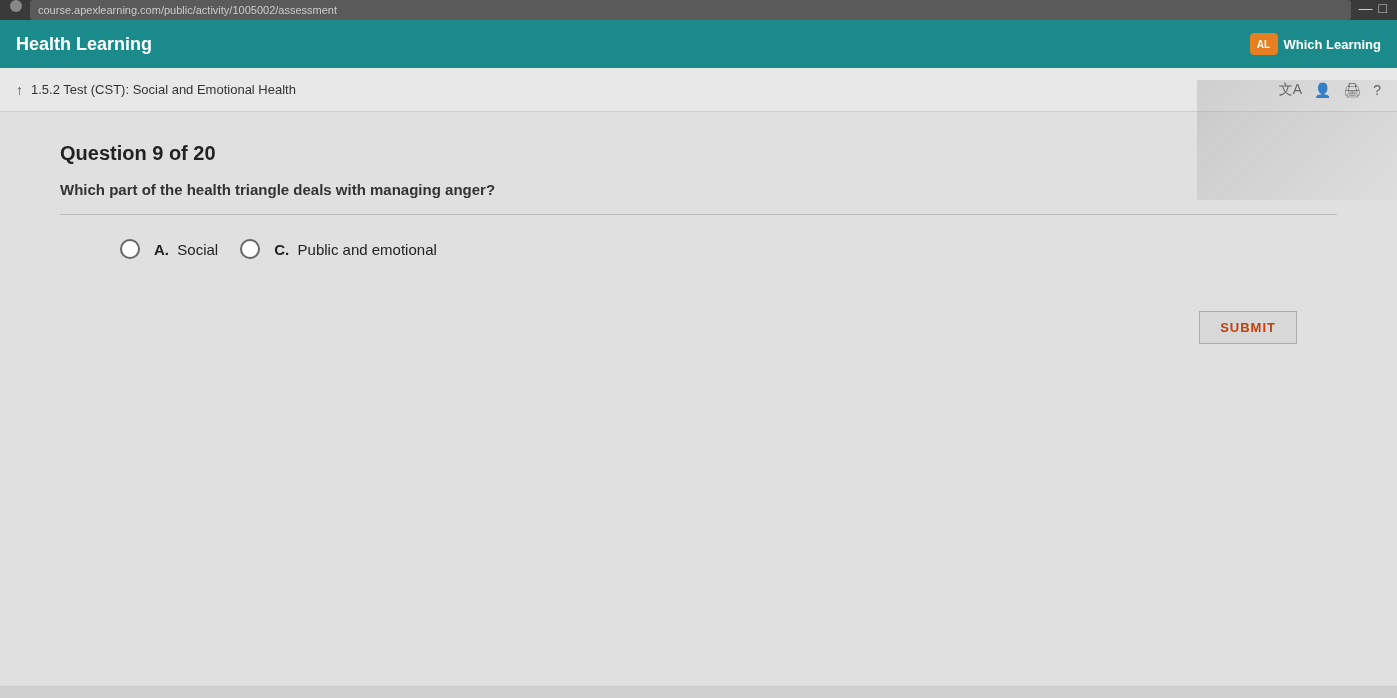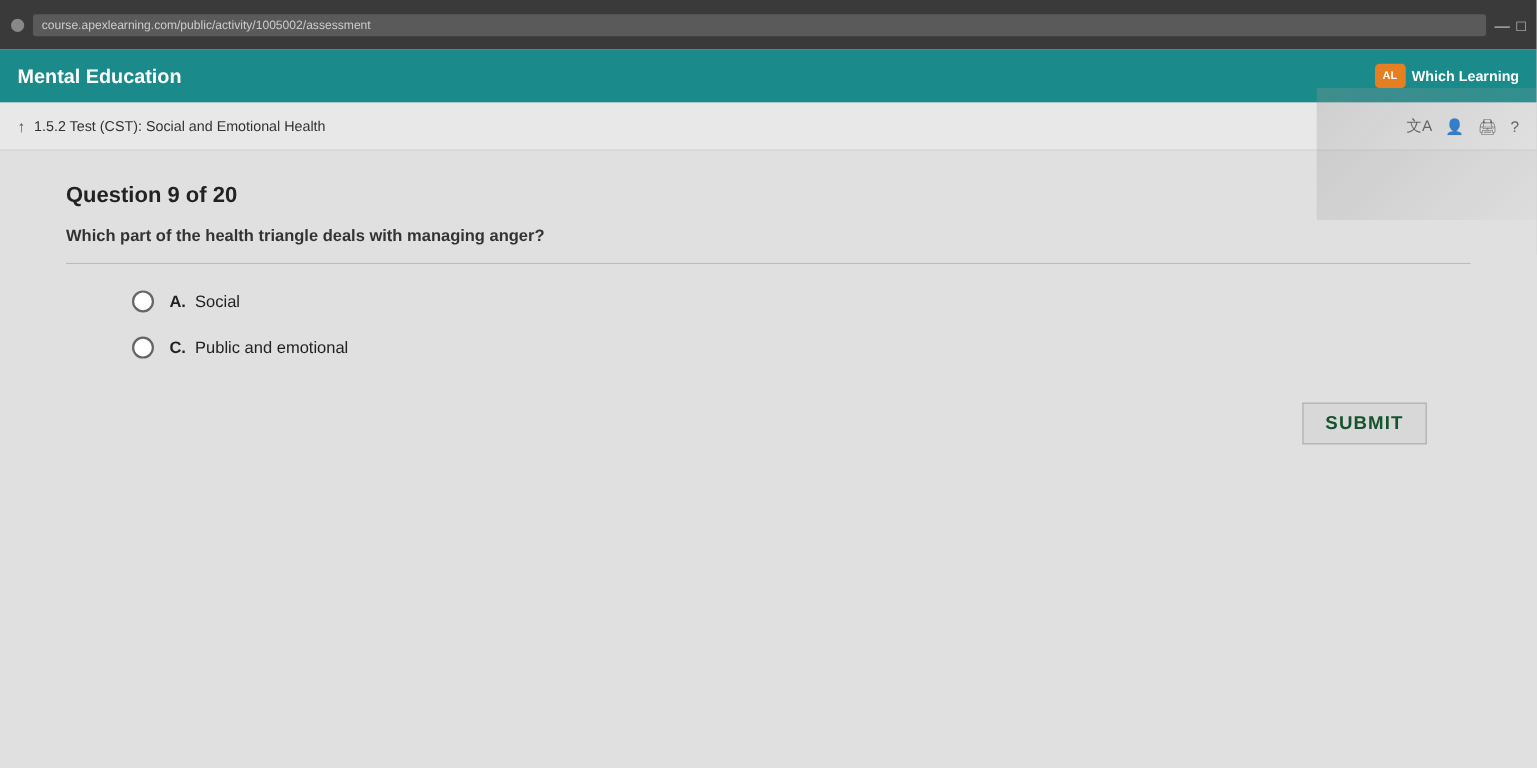--- a/index.html
+++ b/index.html
@@ -11,24 +11,24 @@
     body {
       width: 1397px;
       height: 698px;
       font-family: Arial, sans-serif;
       background: #d0d0d0;
       overflow: hidden;
     }
 
     
     .browser-bar {
-      height: 45px;
+      height: 20px;
       background: #3a3a3a;
       display: flex;
-      align-items: center;
+      align-items: flex-start;
       padding: 0 10px;
       gap: 8px;
     }
 
     .browser-circle {
       width: 12px;
       height: 12px;
       border-radius: 50%;
       background: #888;
     }
@@ -156,24 +156,24 @@
       color: #333;
       margin-bottom: 24px;
       padding-bottom: 16px;
       border-bottom: 1px solid #bbb;
       font-weight: bold;
     }
 
     .options-list {
       list-style: none;
       display: flex;
-      flex-direction: column;
+      flex-direction: row;
       gap: 22px;
       margin-left: 60px;
-      margin-bottom: 40px;
+      margin-bottom: 52px;
     }
 
     .option-item {
       display: flex;
       align-items: center;
       gap: 14px;
       cursor: pointer;
     }
 
     .option-radio {
@@ -197,22 +197,22 @@
 
     .submit-area {
       display: flex;
       justify-content: flex-end;
       padding-right: 40px;
     }
 
     .submit-btn {
       background: #d8d8d8;
       border: 1px solid #aaa;
-      color: #14532d;
-      font-size: 17px;
+      color: #c2410c;
+      font-size: 13px;
       font-weight: bold;
       padding: 8px 20px;
       letter-spacing: 1px;
       cursor: pointer;
       text-transform: uppercase;
     }
 
     
     .bg-overlay {
       position: fixed;
@@ -232,21 +232,21 @@
   <div class="address-bar">
     <span class="address-text">course.apexlearning.com/public/activity/1005002/assessment</span>
   </div>
   <div class="browser-actions">
     <span class="browser-action-btn">—</span>
     <span class="browser-action-btn">□</span>
   </div>
 </div>
 
 <div class="top-nav">
-  <span class="app-title">Mental Education</span>
+  <span class="app-title">Health Learning</span>
   <div class="apex-logo">
     <div class="apex-icon">
       <span>AL</span>
     </div>
     <span>Which Learning</span>
   </div>
 </div>
 
 <div class="secondary-toolbar">
   <div class="breadcrumb-area">

